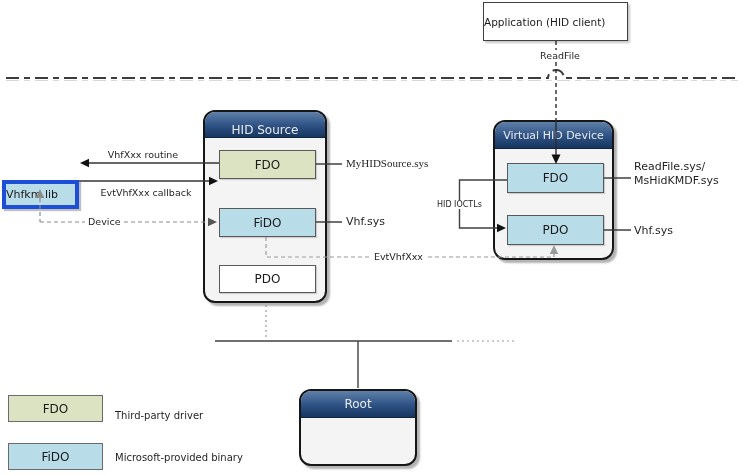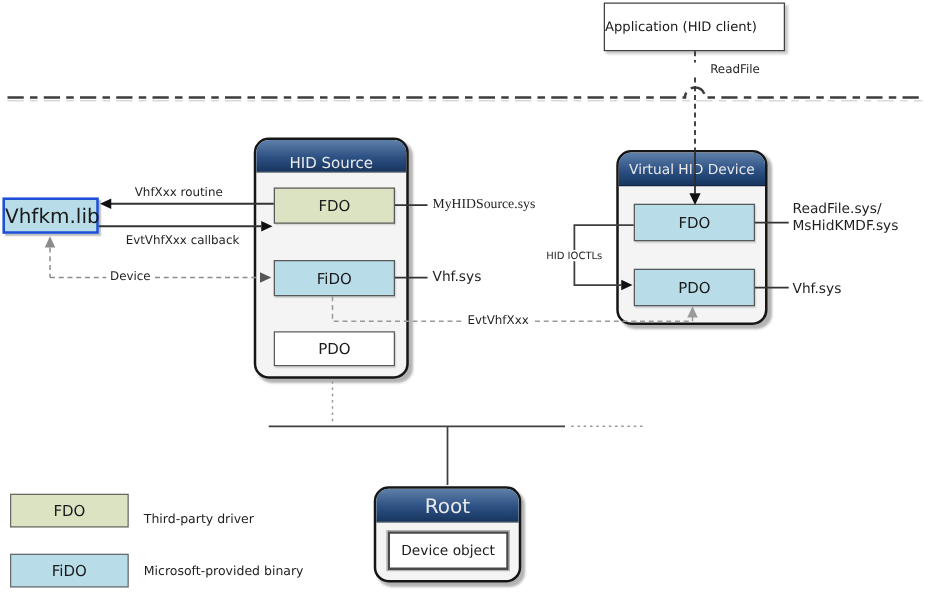--- a/index.html
+++ b/index.html
@@ -10,22 +10,23 @@
   .abs{position:absolute;box-sizing:border-box;}
   svg.wires{position:absolute;left:0;top:0;z-index:5;pointer-events:none;}
 
   
   .node{
     background:#fff;border:1px solid #404040;display:flex;align-items:center;
     z-index:2;font-size:10.5px;
   }
   .app-box{box-shadow:2px 2px 2px rgba(0,0,0,0.22);}
   .vhfkm-box{
-    background:var(--fido-fill,#b9dce9);border:2px solid #1d4ed8;font-size:16px;
+    background:var(--fido-fill,#b9dce9);border:4px solid #1d4ed8;font-size:11px;
     box-shadow:2px 2px 1px rgba(0,0,0,0.25);
+    margin-top:22px;
   }
 
   
   .container{
     border:2px solid #161616;border-radius:12px;background:var(--container-fill,#f4f4f4);
     box-shadow:3px 3px 2px rgba(0,0,0,0.30);z-index:1;overflow:hidden;
   }
   .container .hdr{
     width:100%;display:flex;align-items:center;justify-content:center;
     background:linear-gradient(180deg,var(--header-top,#5f80a9) 0%,#2d5184 55%,var(--header-bottom,#17365f) 100%);
@@ -149,29 +150,26 @@
     </div>
     <div class="inner-box fill-blue" style="left:12px;top:41px;width:97px;height:30px;">
       <span>FDO</span>
     </div>
     <div class="inner-box fill-blue" style="left:12px;top:93px;width:97px;height:30px;">
       <span>PDO</span>
     </div>
   </div>
 
   <div class="abs container" style="left:299px;top:389px;width:118px;height:77px;">
-    <div class="hdr" style="height:26px;font-size:16px;">
+    <div class="hdr" style="height:26px;font-size:12px;">
       <span>Root</span>
     </div>
-    <div class="inner-box device-object" style="left:9px;top:34px;width:97px;height:31px;font-size:11px;">
-      <span>Device object</span>
-    </div>
-  </div>
-
-  <div class="lbl center onwire sm" style="left:552px;top:50px;width:66px;">ReadFile</div>
+  </div>
+
+  <div class="lbl center onwire sm" style="left:524px;top:50px;width:66px;">ReadFile</div>
 
   <div class="lbl center sm" style="left:94px;top:149px;width:98px;">VhfXxx routine</div>
 
   <div class="lbl center sm" style="left:88px;top:187px;width:116px;">EvtVhfXxx callback</div>
 
   <div class="lbl onwire sm" style="left:85px;top:216px;">Device</div>
 
   <div class="lbl onwire sm" style="left:371px;top:251px;">EvtVhfXxx</div>
 
   <div class="lbl onwire xs" style="left:434px;top:200px;">HID IOCTLs</div>

